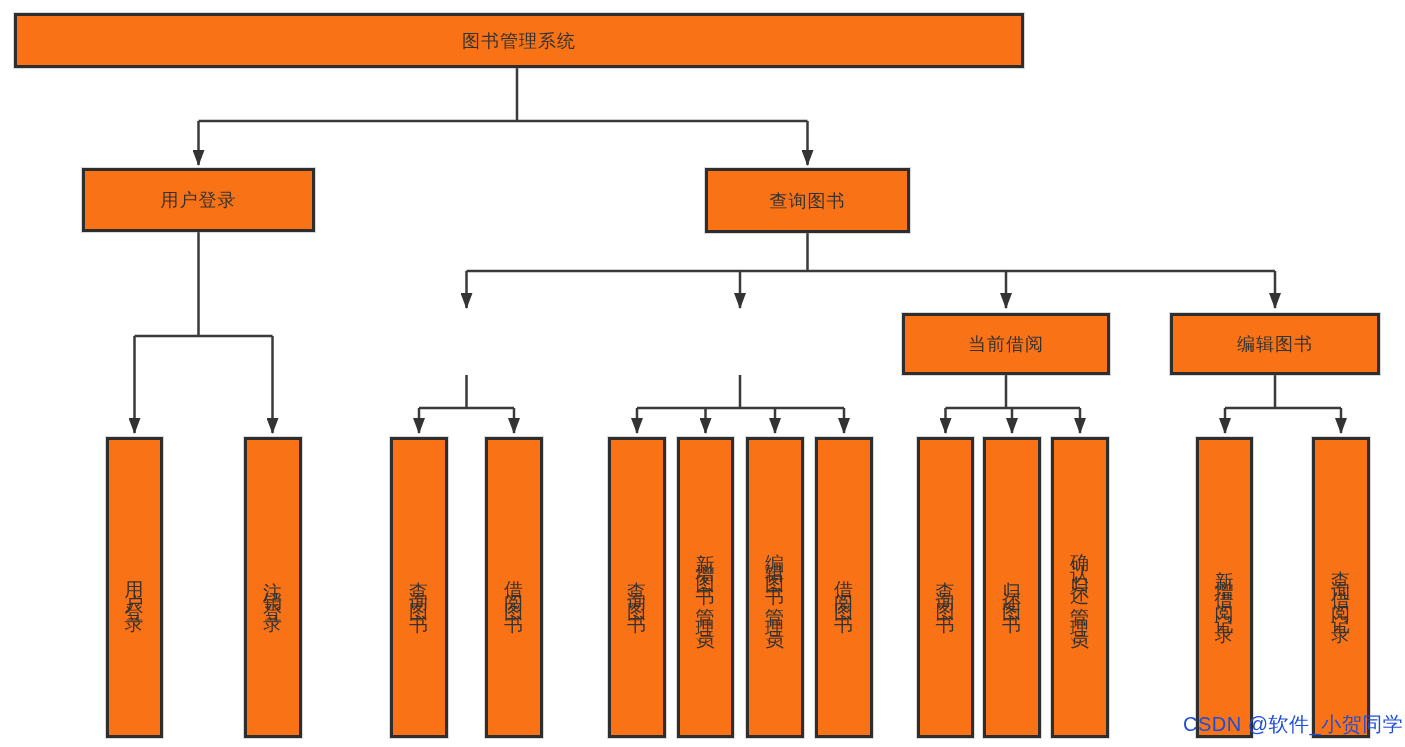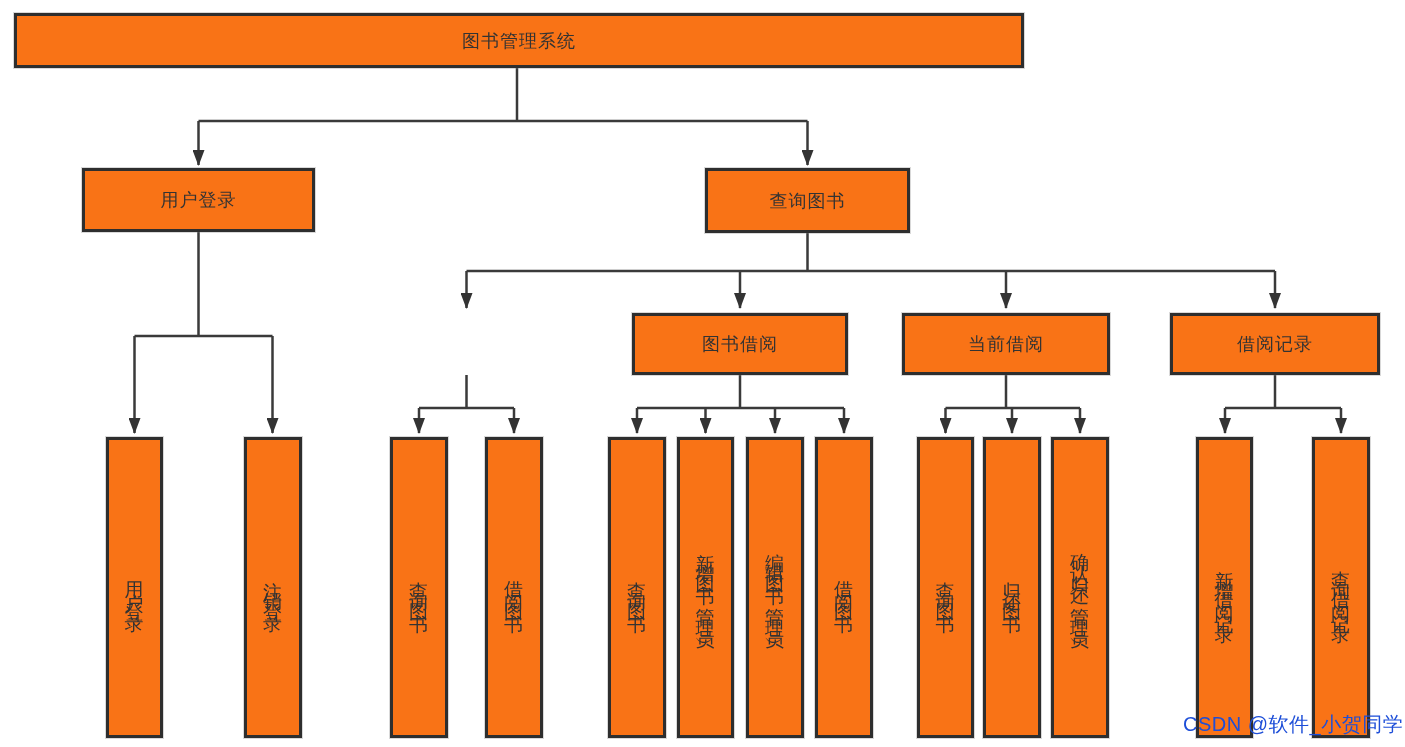--- a/index.html
+++ b/index.html
@@ -91,23 +91,22 @@
       <path d="M1225,408 V433" marker-end="url(#ah)"></path>
       <path d="M1341,408 V433" marker-end="url(#ah)"></path>
     </g>
   </svg>
 
   <div class="node node-h node-root" style="left:14px;top:13px;width:1010px;height:55px;">图书管理系统</div>
 
   <div class="node node-h" style="left:82px;top:168px;width:233px;height:64px;">用户登录</div>
   <div class="node node-h" style="left:705px;top:168px;width:205px;height:65px;">查询图书</div>
 
-  <div class="node node-h" style="left:632px;top:313px;width:216px;height:62px;">图书借阅</div>
   <div class="node node-h" style="left:902px;top:313px;width:208px;height:62px;">当前借阅</div>
-  <div class="node node-h" style="left:1170px;top:313px;width:210px;height:62px;">借阅记录</div>
+  <div class="node node-h" style="left:1170px;top:313px;width:210px;height:62px;">编辑图书</div>
 
   <div class="node node-v" style="left:106px;top:437px;width:57px;height:301px;">用户登录</div>
   <div class="node node-v" style="left:244px;top:437px;width:58px;height:301px;">注销登录</div>
 
   <div class="node node-v" style="left:390px;top:437px;width:58px;height:301px;">查询图书</div>
   <div class="node node-v" style="left:485px;top:437px;width:58px;height:301px;">借阅图书</div>
 
   <div class="node node-v" style="left:608px;top:437px;width:58px;height:301px;">查询图书</div>
   <div class="node node-v" style="left:677px;top:437px;width:57px;height:301px;">新增图书（管理员）</div>
   <div class="node node-v" style="left:746px;top:437px;width:58px;height:301px;">编辑图书（管理员）</div>

